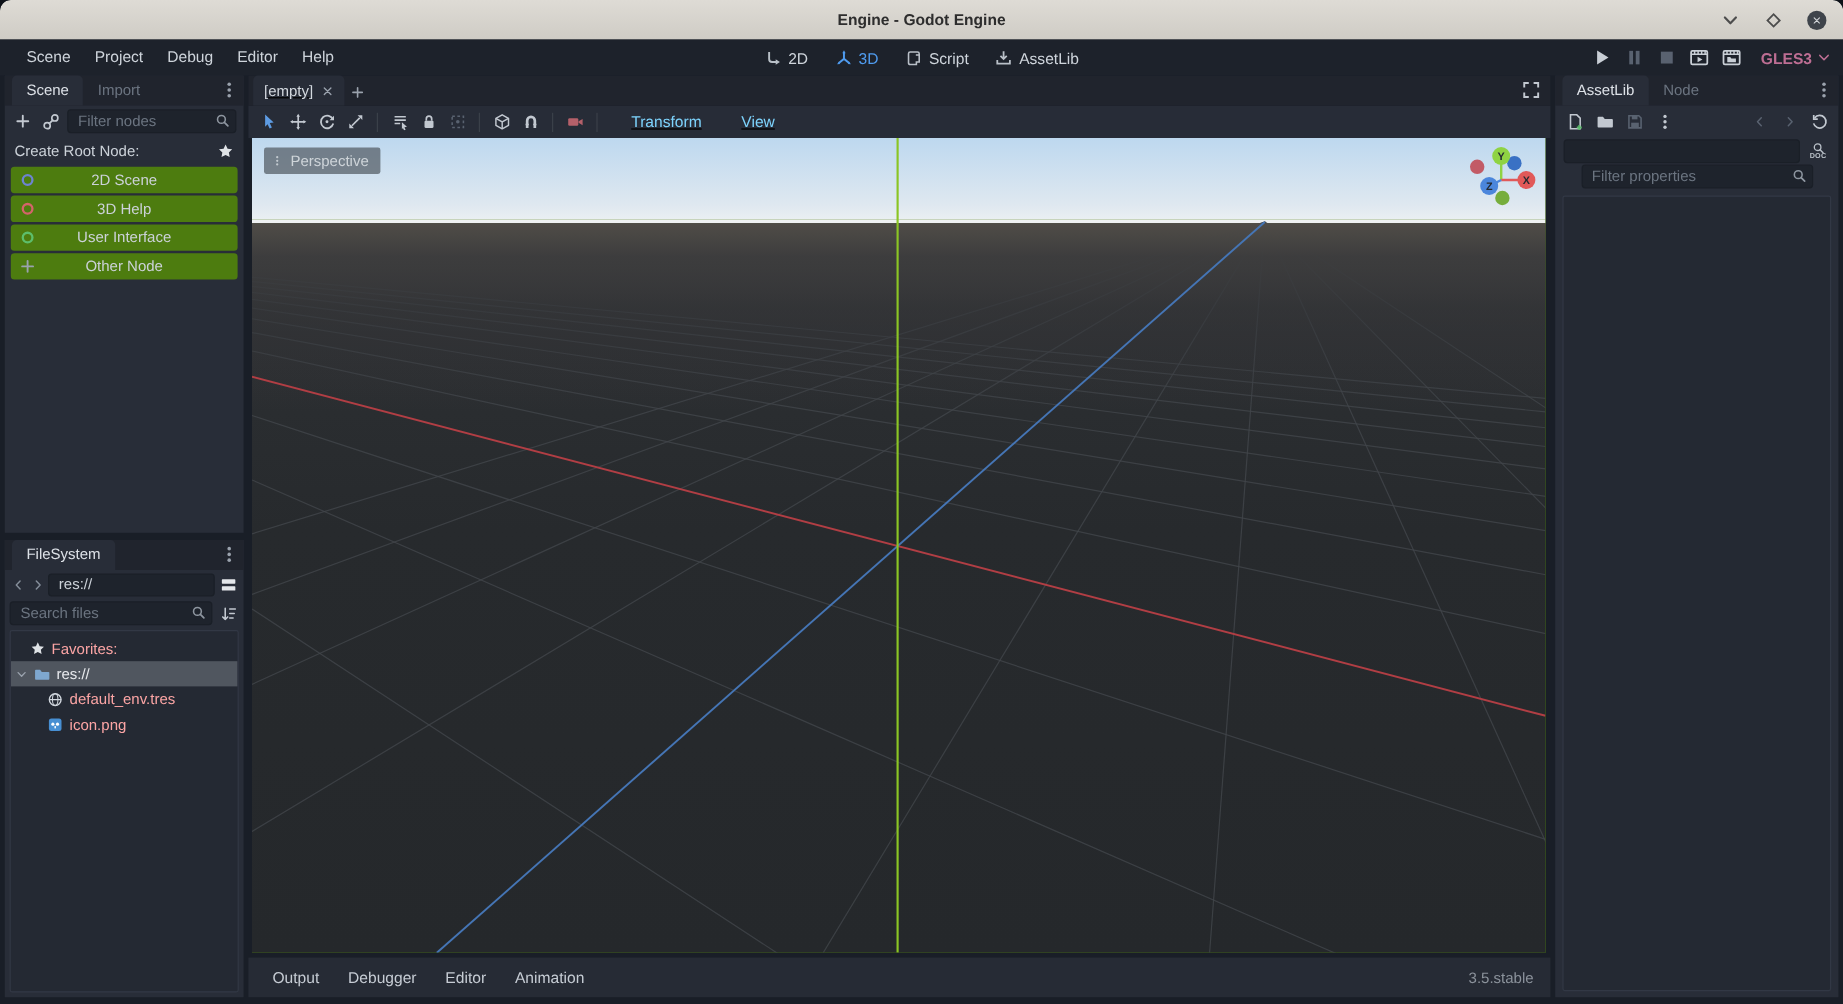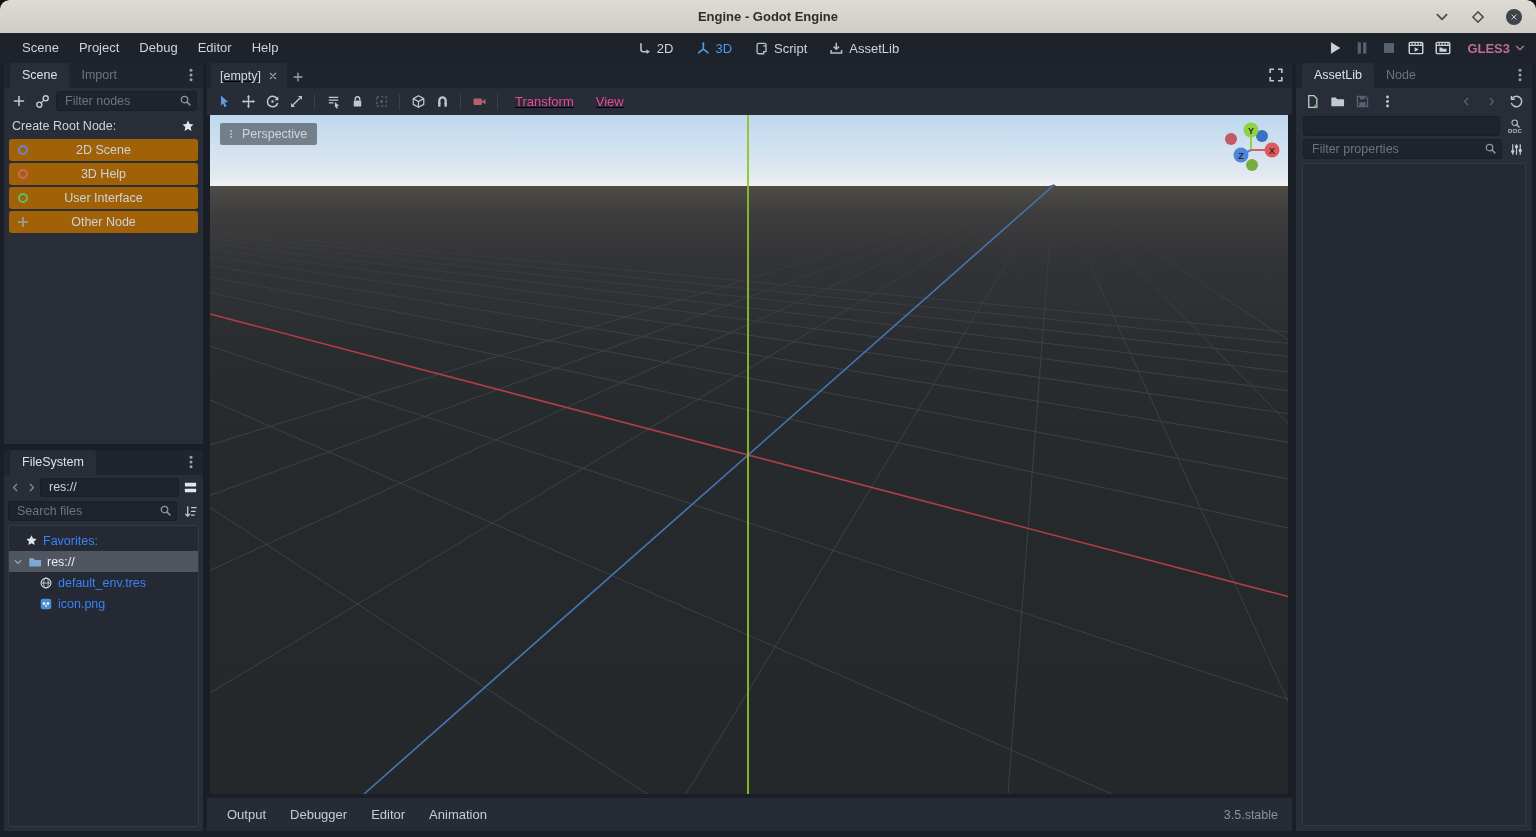--- a/index.html
+++ b/index.html
@@ -43,51 +43,51 @@
   .input-wrap input { width:100%; height:20px; background:#1e232c; border:1px solid #1a1f27; border-radius:3px;
      color:#cfd5dc; font-size:12.5px; font-family:inherit; padding:0 22px 0 8px; outline:none; }
   .input-wrap input::placeholder { color:#6b7480; }
   .input-wrap .icon { position:absolute; right:5px; top:3px; width:13px; height:13px; color:#8d959f; }
 
   
   #scene-dock { left:4px; top:63px; width:199px; height:381px; }
   .create-root-header { height:23px; display:flex; align-items:center; padding:0 8px; }
   .create-root-header .lbl { font-size:12.5px; color:#ccd2d9; flex:1; }
   .create-root-header .icon { width:14px; height:14px; color:#e0e3e7; }
-  .root-option { position:relative; height:22px; margin:2px 5px; background:#a16207; border-radius:3px;
+  .root-option { position:relative; height:22px; margin:2px 5px; background:#4d7c0f; border-radius:3px;
      display:flex; align-items:center; justify-content:center; font-size:12.5px; color:#ccd2d9; cursor:pointer; }
   .root-option .icon { position:absolute; left:7px; top:4px; width:14px; height:14px; }
 
   
   #fs-dock { left:4px; top:450px; width:199px; height:381px; display:flex; flex-direction:column; }
   .fs-nav { height:24px; display:flex; align-items:center; gap:2px; padding:0 4px; }
   .nav-arrow { width:14px; height:16px; color:#838c98; display:flex; align-items:center; justify-content:center; cursor:pointer; }
   .nav-arrow .icon { width:11px; height:11px; }
   .path-box { flex:1; height:19px; background:#1e232c; border:1px solid #1a1f27; border-radius:3px;
      font-size:12.5px; color:#cdd3da; padding:1px 8px 0; cursor:pointer; }
   .fs-search { height:24px; display:flex; align-items:center; gap:4px; padding:0 4px; }
   .tree-panel { flex:1; margin:2px 4px 4px; background:#242933; border:1px solid #323845; border-radius:2px; padding-top:4px; overflow:hidden; }
-  .tree-row { height:21px; display:flex; align-items:center; gap:5px; font-size:12.5px; color:#3b82f6; padding-left:10px; cursor:pointer; }
+  .tree-row { height:21px; display:flex; align-items:center; gap:5px; font-size:12.5px; color:#fca5a5; padding-left:10px; cursor:pointer; }
   .tree-row .icon { width:14px; height:14px; flex:none; }
   .tree-row.selected { background:#50565f; color:#e8eaee; }
   .tree-row .caret { width:10px; height:10px; color:#9aa2ad; }
   .tree-indent { padding-left:30px; }
 
   
   #center { position:absolute; left:207px; top:63px; width:1085px; height:768px;text-decoration:underline; }
   .scene-tabbar { height:25px; background:#20242d; display:flex; align-items:flex-end; padding-left:4px; position:relative; }
   .scene-tab { height:25px; display:flex; align-items:center; gap:7px; background:#272c37; color:#d4d9df;
       font-size:12.5px; padding:0 9px; border-radius:4px 4px 0 0; cursor:pointer; }
   .scene-tab .icon { width:10px; height:10px; color:#9aa2ad; }
   .newtab-btn { width:22px; height:22px; display:flex; align-items:center; justify-content:center; color:#9aa2ad; cursor:pointer; }
   .newtab-btn .icon { width:12px; height:12px; }
   .expand-btn { position:absolute; right:8px; top:4px; width:16px; height:16px; color:#c2c8d0; cursor:pointer; }
   .vp-toolbar { height:27px; background:#272c37; display:flex; align-items:center; gap:6px; padding:0 8px; }
   .vp-toolbar .sep { width:1px; height:16px; background:#3a4049; margin:0 3px; }
-  .vp-menu { font-size:13px; color:#ec4899; padding:0 8px; cursor:pointer; }
+  .vp-menu { font-size:13px; color:#7dd3fc; padding:0 8px; cursor:pointer;margin-left:11px; }
 
   .viewport { position:absolute; left:3px; top:52px; width:1078px; height:679px; background:#4d7c0f; overflow:hidden; cursor:crosshair; }
   .sky { position:absolute; left:0; top:0; width:100%; height:68px; background:linear-gradient(#bdd8ef,#dfe8f0 82%,#eaeff2); }
   .horizon { position:absolute; left:0; top:68px; width:100%; height:3px; background:#eff1f2; }
   .ground { position:absolute; left:0; top:71px; width:100%; height:608px;
      background:linear-gradient(#4f4c47 0%, #3c3c3d 7%, #313235 15%, #2a2d30 26%, #272a2d 42%, #25282b 100%); }
   .grid-fade { position:absolute; left:0; top:71px; width:100%; height:155px; pointer-events:none;
      background:linear-gradient(#4f4c47 0%, rgba(60,60,61,.88) 18%, rgba(48,50,53,.5) 45%, rgba(40,43,46,0) 100%); }
   .viewport svg.layer { position:absolute; left:0; top:0; }
   .persp-chip { position:absolute; left:10px; top:8px; height:22px; display:flex; align-items:center; gap:6px;
@@ -105,21 +105,21 @@
   
   #inspector-dock { left:1296px; top:63px; width:236px; height:768px; display:flex; flex-direction:column; }
   .insp-toolbar { height:26px; display:flex; align-items:center; gap:7px; padding:0 7px; }
   .insp-toolbar .spacer { flex:1; }
   .dim { color:#596270 !important; }
   .name-row { height:23px; display:flex; align-items:center; gap:5px; padding:0 7px; }
   .name-box { flex:1; height:20px; background:#1e232c; border:1px solid #1a1f27; border-radius:3px; }
   .doc-btn { display:flex; flex-direction:column; align-items:center; color:#b9c0c8; cursor:pointer; width:20px; }
   .doc-btn .icon { width:11px; height:11px; }
   .doc-btn .doc-lbl { font-size:6px; font-weight:bold; line-height:5px; letter-spacing:.2px; }
-  .filter-row { height:24px; display:flex; align-items:center; gap:5px; padding:0 7px; }
+  .filter-row { height:24px; display:flex; align-items:center; gap:5px; padding:0 7px;flex-direction:column; }
   .insp-content { flex:1; margin:2px 6px 5px; background:#242933; border:1px solid #323845; border-radius:2px; }
 
   .icon svg { display:block; width:100%; height:100%; }
   .icon { display:inline-block; }
 </style>
 </head>
 <body>
 
 <div class="window">
 

